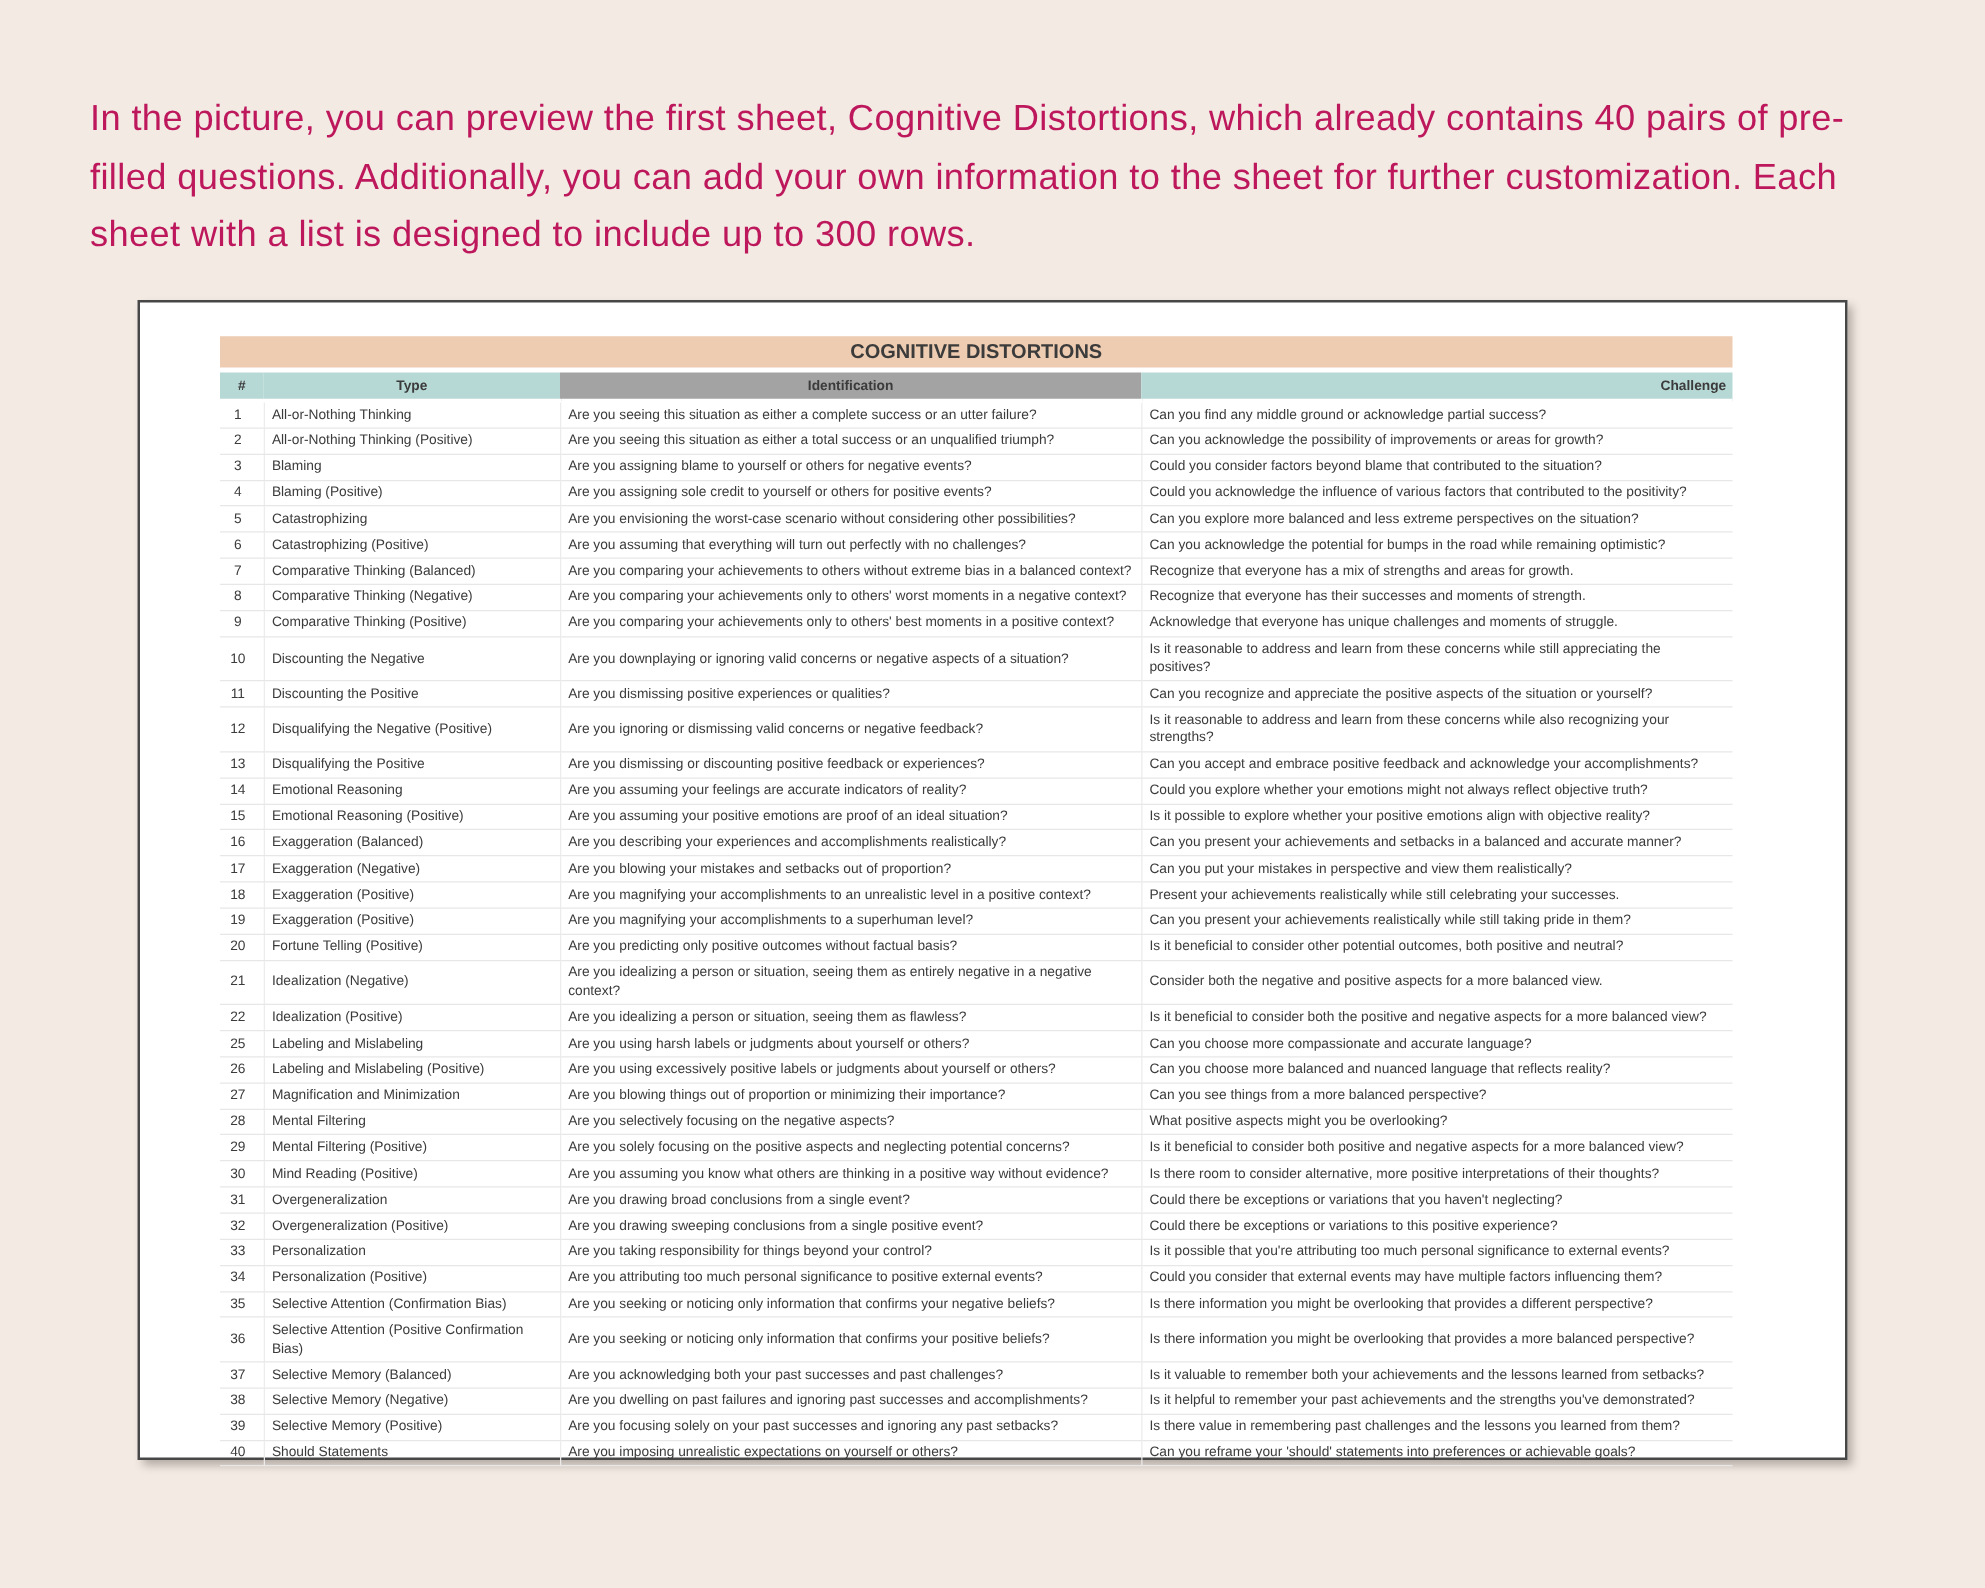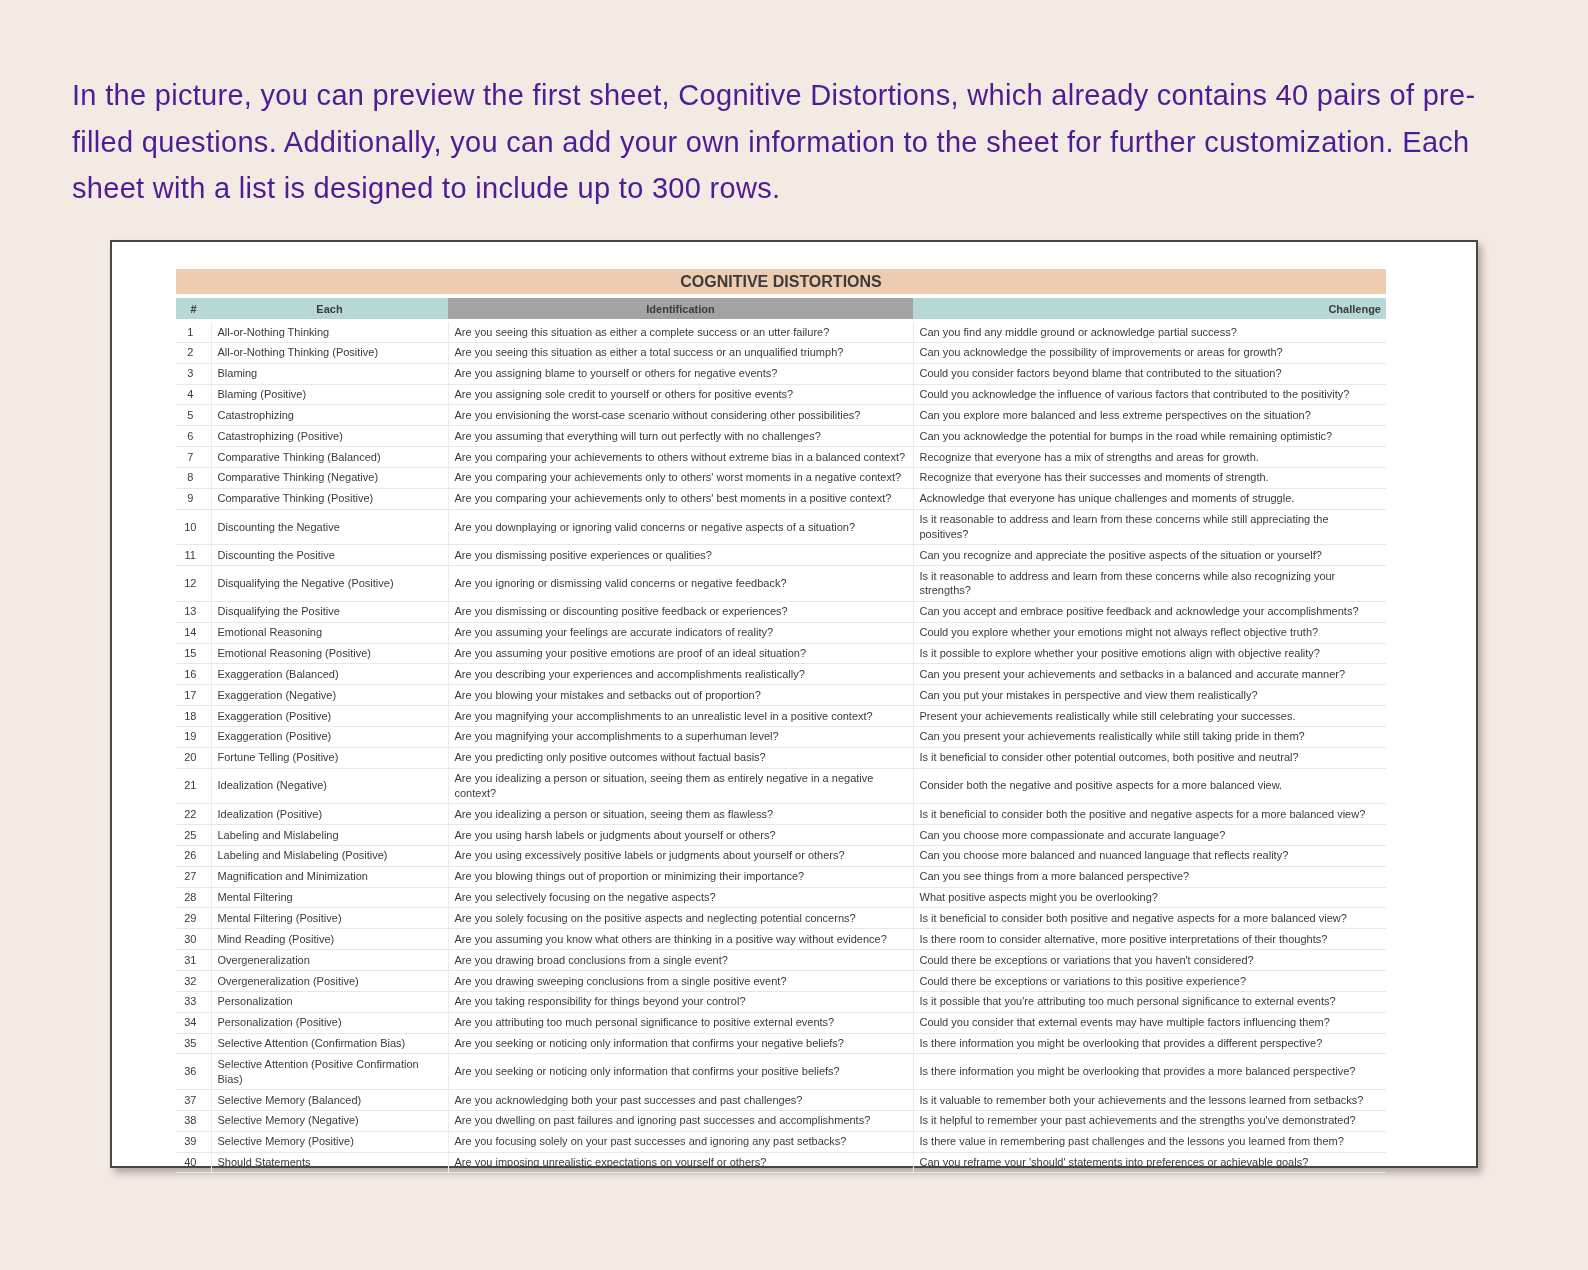--- a/index.html
+++ b/index.html
@@ -77,36 +77,36 @@
     border-right: 1px solid #ececec;
     vertical-align: middle;
     overflow: hidden;
   }
   table.grid td:last-child { border-right: none; }
   table.grid td.num { text-align: center; padding-left: 2px; padding-right: 8px; }
 </style>
 </head>
 <body style="background: rgb(243, 234, 227);">
 
-<div class="intro" style="color: #4c1d95;">In the picture, you can preview the first sheet, Cognitive Distortions, which already contains 40 pairs of pre-filled questions. Additionally, you can add your own information to the sheet for further customization. Each sheet with a list is designed to include up to 300 rows.</div>
+<div class="intro" style="color: #be185d;">In the picture, you can preview the first sheet, Cognitive Distortions, which already contains 40 pairs of pre-filled questions. Additionally, you can add your own information to the sheet for further customization. Each sheet with a list is designed to include up to 300 rows.</div>
 
 <div class="card">
   <div class="sheet">
     <div class="sheet-title" style="background: rgb(237, 204, 177);">COGNITIVE DISTORTIONS</div>
     <table class="grid">
       <colgroup>
         <col class="c-num">
           <col class="c-type">
           <col class="c-id">
           <col class="c-ch">
       </colgroup>
       <thead>
         <tr>
           <th style="background: rgb(183, 217, 213);">#</th>
-          <th style="background: rgb(183, 217, 213);">Each</th>
+          <th style="background: rgb(183, 217, 213);">Type</th>
           <th style="background: #a3a3a3;">Identification</th>
           <th style="background: rgb(183, 217, 213); text-align: right;">Challenge</th>
         </tr>
       </thead>
       <tbody>
   <tr>
     <td class="num">1</td>
     <td>All-or-Nothing Thinking</td>
     <td>Are you seeing this situation as either a complete success or an utter failure?</td>
     <td>Can you find any middle ground or acknowledge partial success?</td>
@@ -300,21 +300,21 @@
     <td class="num">30</td>
     <td>Mind Reading (Positive)</td>
     <td>Are you assuming you know what others are thinking in a positive way without evidence?</td>
     <td>Is there room to consider alternative, more positive interpretations of their thoughts?</td>
   </tr>
 
   <tr>
     <td class="num">31</td>
     <td>Overgeneralization</td>
     <td>Are you drawing broad conclusions from a single event?</td>
-    <td>Could there be exceptions or variations that you haven't considered?</td>
+    <td>Could there be exceptions or variations that you haven't neglecting?</td>
   </tr>
 
   <tr>
     <td class="num">32</td>
     <td>Overgeneralization (Positive)</td>
     <td>Are you drawing sweeping conclusions from a single positive event?</td>
     <td>Could there be exceptions or variations to this positive experience?</td>
   </tr>
 
   <tr>

